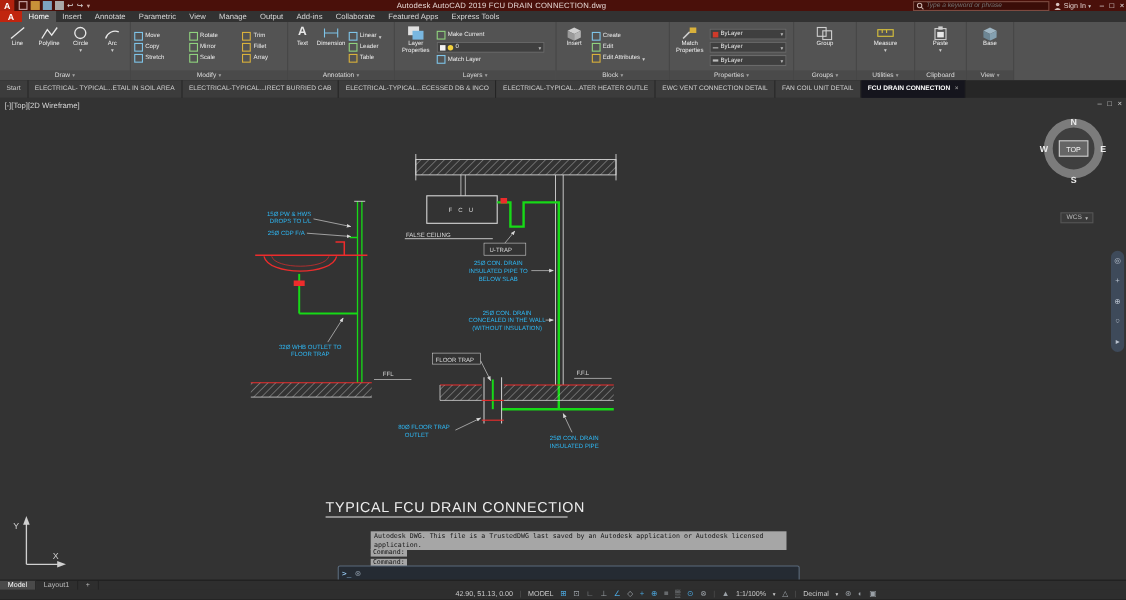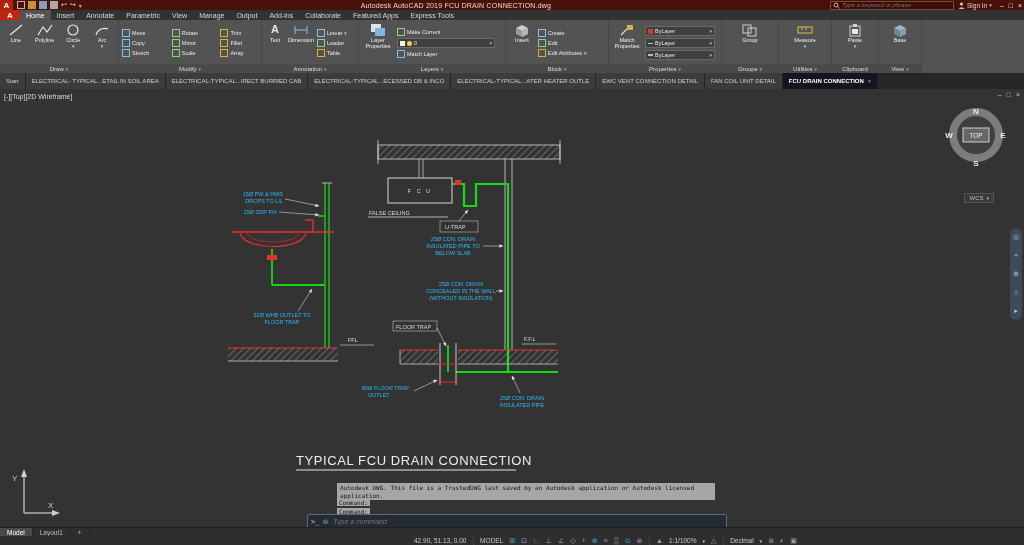--- a/index.html
+++ b/index.html
@@ -605,21 +605,20 @@
       <text x="4" y="14" fill="#d0d0d0" font-size="8">Y</text>
       <text x="40" y="41" fill="#d0d0d0" font-size="8">X</text>
     </svg>
 
     <div class="abs trusted">Autodesk DWG.  This file is a TrustedDWG last saved by an Autodesk application or Autodesk licensed application.</div>
     <div class="abs cmdline" style="top:410px"><span>Command:</span></div>
     <div class="abs cmdline" style="top:419px"><span>Command:</span></div>
     <div class="abs cmdbar">
       <span class="prompt">&gt;_</span>
       <span class="custom">⊛</span>
-      <input placeholder="Type a command" style="">
     </div>
   </div>
 
   <div class="abs modeltabs">
     <div class="mt active">Model</div>
     <div class="mt">Layout1</div>
     <div class="mt">+</div>
   </div>
 
   <div class="abs statusbar">

